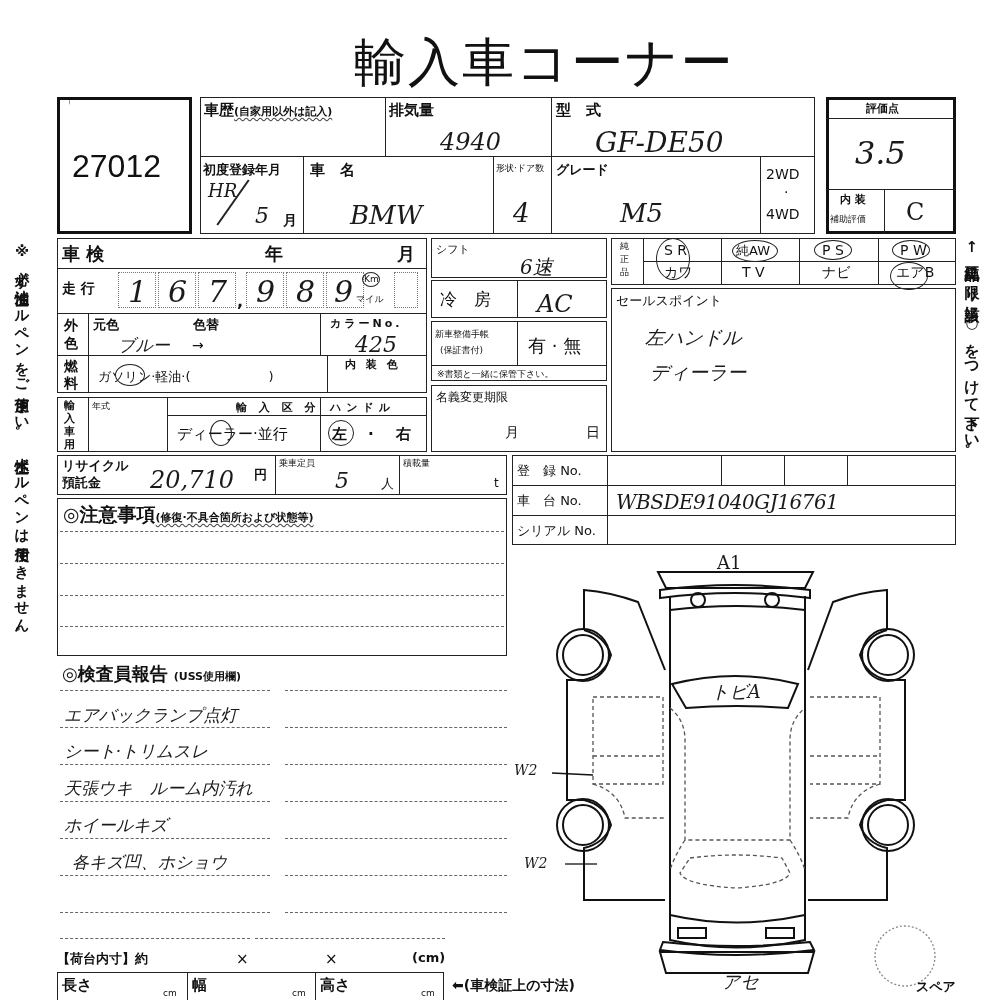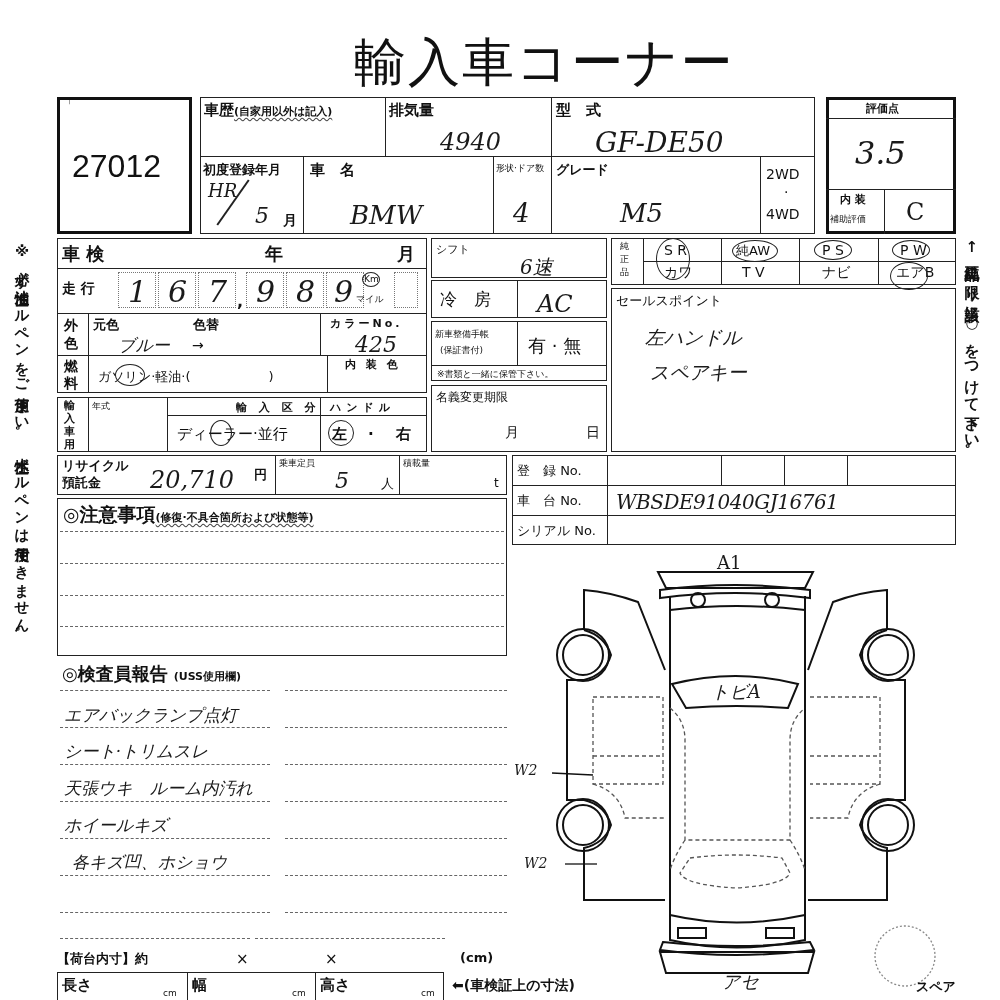--- a/index.html
+++ b/index.html
@@ -172,21 +172,21 @@
 <div class="lbl" style="left:896px;top:264px;font-weight:normal;">エアB</div>
 <div class="circ" style="left:656px;top:238px;width:34px;height:42px;"></div>
 <div class="circ" style="left:732px;top:240px;width:46px;height:22px;"></div>
 <div class="circ" style="left:814px;top:240px;width:38px;height:20px;"></div>
 <div class="circ" style="left:892px;top:240px;width:38px;height:20px;"></div>
 <div class="circ" style="left:890px;top:262px;width:38px;height:28px;"></div>
 
 <div class="box" style="left:611px;top:288px;width:345px;height:164px;"></div>
 <div class="lbl sm" style="left:616px;top:292px;font-weight:normal;font-size:13px;">セールスポイント</div>
 <div class="hw" style="left:645px;top:325px;font-size:19px;">左ハンドル</div>
-<div class="hw" style="left:650px;top:360px;font-size:19px;">スペアキー</div>
+<div class="hw" style="left:650px;top:360px;font-size:19px;">ディーラー</div>
 
 <div class="box" style="left:57px;top:455px;width:450px;height:40px;"></div>
 <div class="vline" style="left:275px;top:455px;height:40px;"></div>
 <div class="vline" style="left:399px;top:455px;height:40px;"></div>
 <div class="lbl" style="left:62px;top:457px;font-size:13px;">リサイクル</div>
 <div class="lbl" style="left:62px;top:474px;font-size:13px;">預託金</div>
 <div class="hw" style="left:150px;top:466px;font-size:24px;">20,710</div>
 <div class="lbl" style="left:254px;top:466px;font-size:13px;">円</div>
 <div class="lbl xs" style="left:279px;top:457px;">乗車定員</div>
 <div class="hw" style="left:335px;top:468px;font-size:22px;">5</div>
@@ -232,21 +232,21 @@
 <div class="dash" style="left:60px;top:875px;width:210px;"></div>
 <div class="dash" style="left:285px;top:875px;width:222px;"></div>
 <div class="dash" style="left:60px;top:912px;width:210px;"></div>
 <div class="dash" style="left:285px;top:912px;width:222px;"></div>
 <div class="dash" style="left:60px;top:938px;width:190px;"></div>
 <div class="dash" style="left:255px;top:938px;width:190px;"></div>
 
 <div class="lbl" style="left:57px;top:950px;font-size:13px;">【荷台内寸】約</div>
 <div class="lbl" style="left:236px;top:950px;font-size:15px;font-weight:normal;">×</div>
 <div class="lbl" style="left:325px;top:950px;font-size:15px;font-weight:normal;">×</div>
-<div class="lbl" style="left:412px;top:950px;font-size:13px;margin-left:48px;">(cm)</div>
+<div class="lbl" style="left:412px;top:950px;font-size:13px;">(cm)</div>
 <div class="box" style="left:57px;top:972px;width:387px;height:30px;"></div>
 <div class="vline" style="left:187px;top:972px;height:30px;"></div>
 <div class="vline" style="left:315px;top:972px;height:30px;"></div>
 <div class="lbl" style="left:62px;top:976px;font-size:15px;">長さ</div>
 <div class="lbl xs" style="left:163px;top:988px;font-weight:normal;">cm</div>
 <div class="lbl" style="left:192px;top:976px;font-size:15px;">幅</div>
 <div class="lbl xs" style="left:292px;top:988px;font-weight:normal;">cm</div>
 <div class="lbl" style="left:320px;top:976px;font-size:15px;">高さ</div>
 <div class="lbl xs" style="left:421px;top:988px;font-weight:normal;">cm</div>
 <div class="lbl" style="left:452px;top:977px;font-size:14px;">⬅(車検証上の寸法)</div>

